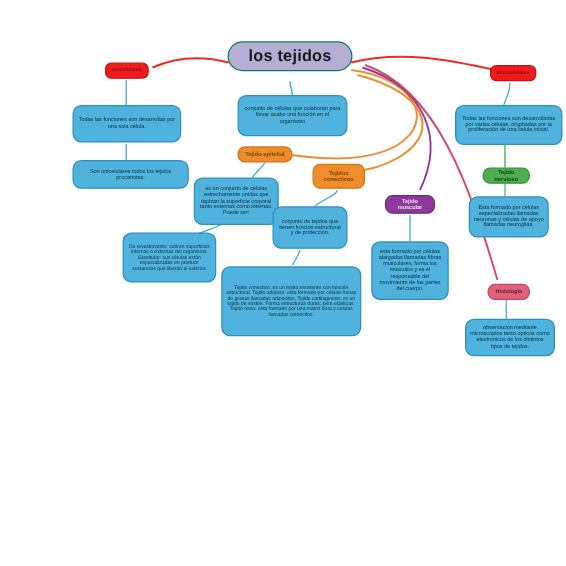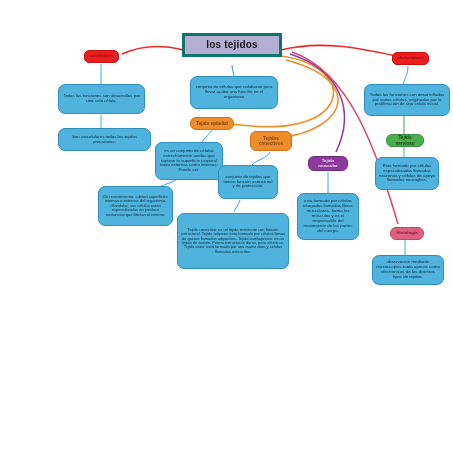--- a/index.html
+++ b/index.html
@@ -20,25 +20,25 @@
     border-radius:7px;
     line-height:1.12;
     padding:2px 3px;
     word-break:break-word;
     hyphens:auto;
   }
 
   
   .n-root{
     background:#b3aed2;
-    border:3px solid #0f766e;
-    border-radius:0;
+    border:1px solid #0f766e;
+    border-radius:12px;
     color:#17171c;
     font-weight:bold;
-    font-size:10px;
+    font-size:13px;
     letter-spacing:.2px;
   }
 
   
   .n-red{
     background:#ee1d1d;
     border:1px solid #c51212;
     color:#8f1010;
     font-size:4.1px;
     font-weight:bold;

